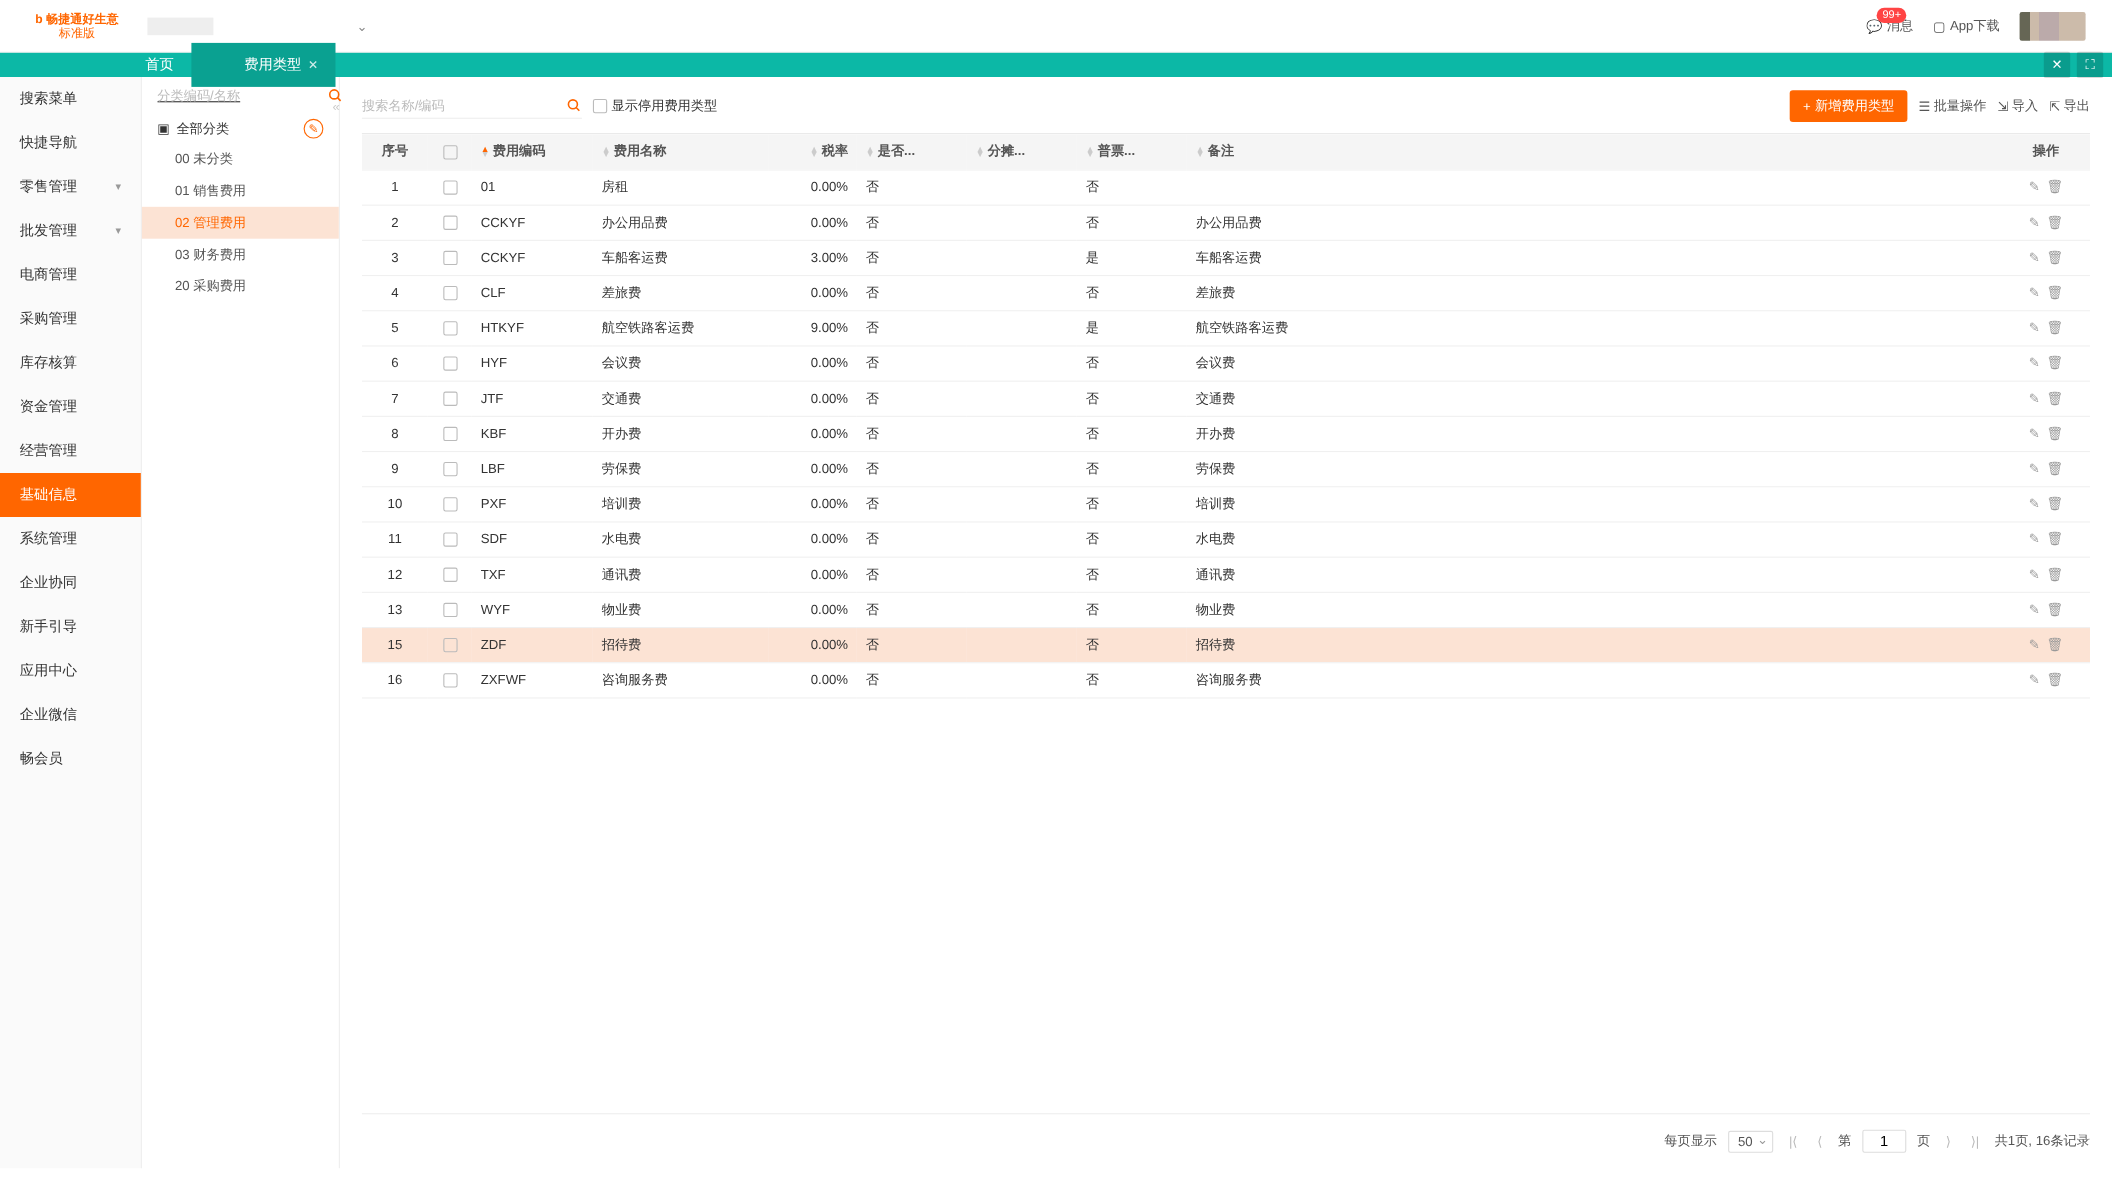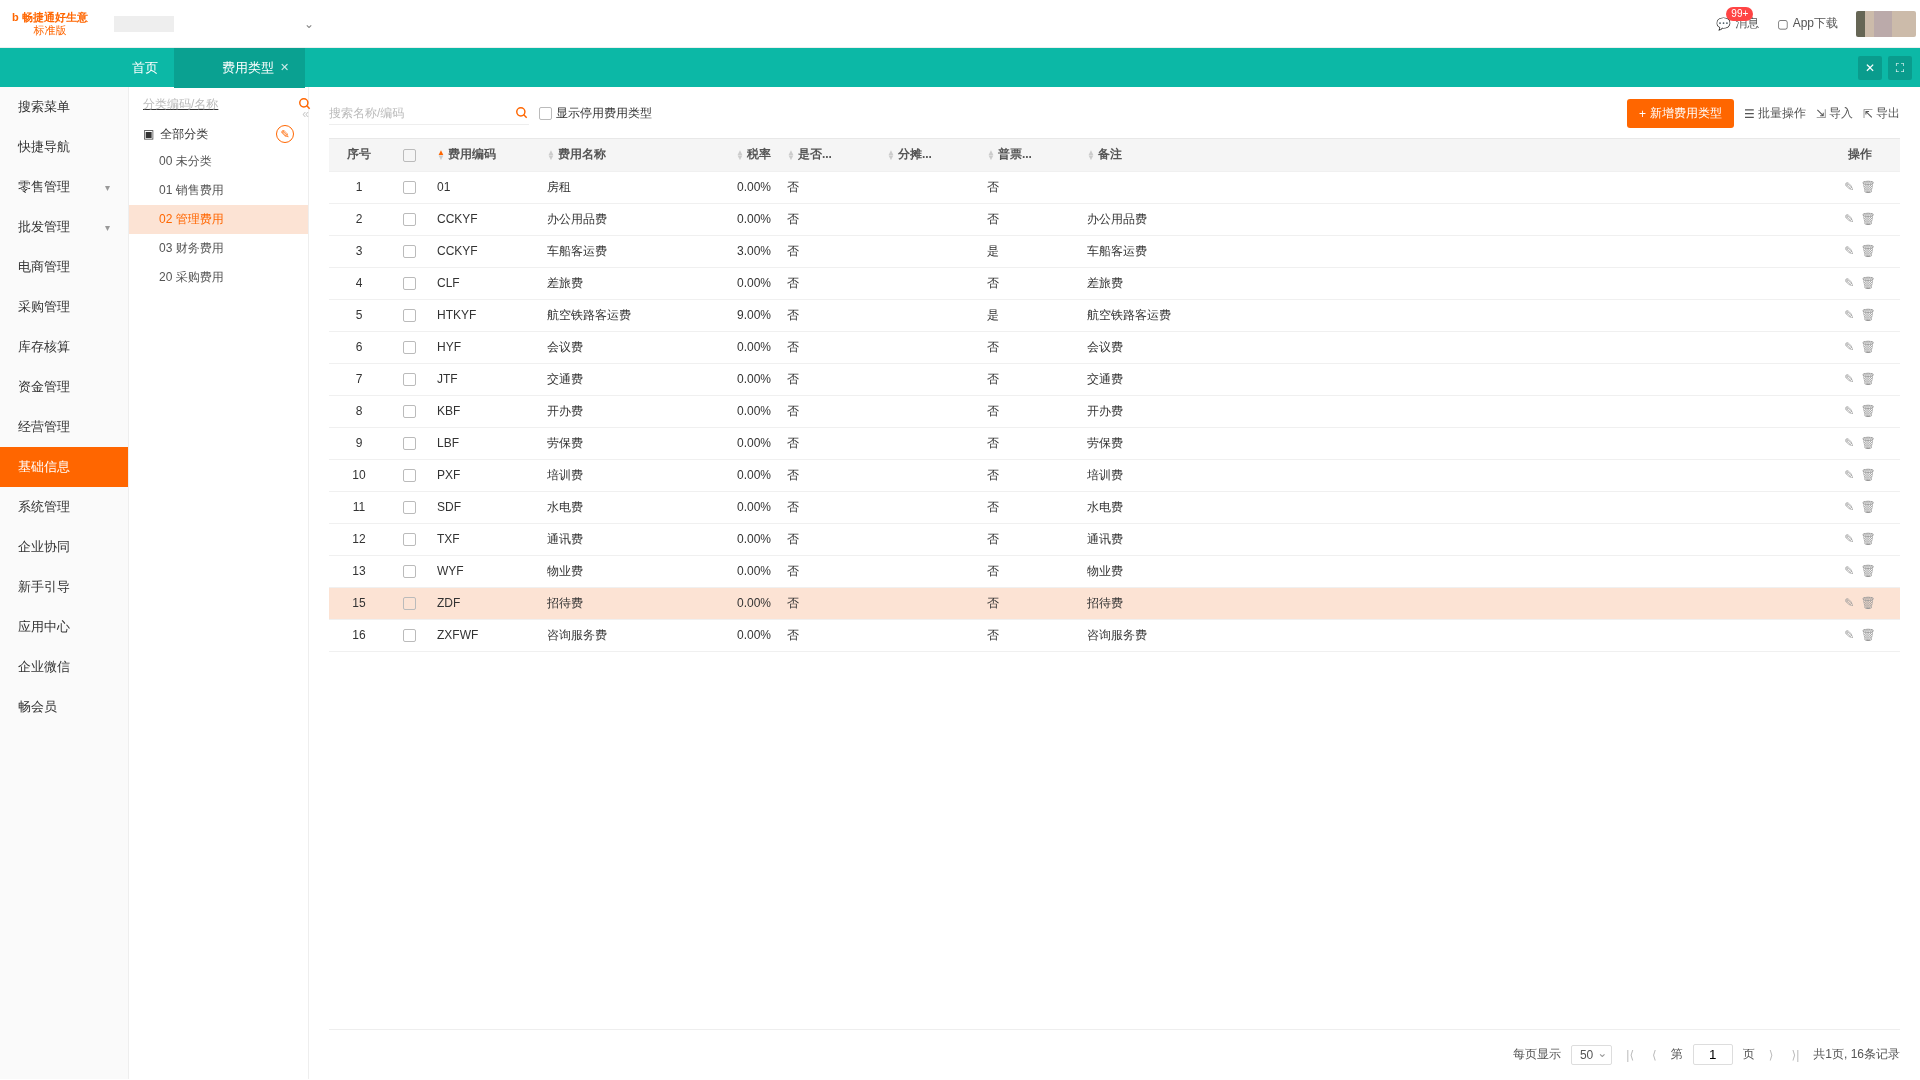--- a/index.html
+++ b/index.html
@@ -1,27 +1,27 @@
 <!DOCTYPE html>
 <html><head>
 <meta charset="utf-8">
 <style>
 * { margin:0; padding:0; box-sizing:border-box; }
 body { font-family:"Microsoft YaHei","PingFang SC",sans-serif; font-size:12px; color:#333; background:#fff; width:1920px; height:1080px; overflow:hidden; }
-.topbar { height:48px; display:flex; align-items:center; border-bottom:1px solid #eee; padding:0 4px; }
+.topbar { height:48px; display:flex; align-items:center; border-bottom:1px solid #eee; padding:0 24px; }
 .logo-box { width:92px; height:40px; display:flex; flex-direction:column; align-items:center; justify-content:center; color:#f60; }
 .logo-top { font-size:11px; font-weight:bold; }
 .logo-sub { font-size:11px; margin-top:-2px; color:#f60; }
 .org-sel { margin-left:18px; display:flex; align-items:center; gap:130px; color:#888; cursor:pointer; }
 .top-spacer { flex:1; }
 .top-actions { display:flex; align-items:center; gap:18px; }
 .top-actions .act { display:flex; align-items:center; gap:4px; cursor:pointer; font-size:12px; color:#555; position:relative; }
 .badge { position:absolute; top:-8px; left:10px; background:#f44; color:#fff; border-radius:8px; font-size:10px; padding:0 5px; line-height:14px; }
 .avatar { width:60px; height:26px; background:linear-gradient(90deg,#665 0 15%,#cba 15% 30%,#baa 30% 60%,#cba 60% 80%,#cba 80% 100%); border-radius:2px; }
-.tabbar { height:39px; background:#0cb8a6; display:flex; align-items:center; color:#fff; padding-left:116px; }
+.tabbar { height:22px; background:#0cb8a6; display:flex; align-items:center; color:#fff; padding-left:116px; }
 .tab { height:40px; display:flex; align-items:center; padding:0 16px; font-size:13px; cursor:pointer; }
 .tab.active { background:#0aa191;padding-left:48px; }
 .tab .x { margin-left:6px; font-size:11px; opacity:.8; }
 .right-toggles { margin-left:auto; display:flex; gap:6px; padding-right:8px;}
 .tog { width:24px; height:24px; display:flex; align-items:center; justify-content:center; background:rgba(0,0,0,.15); border-radius:2px; cursor:pointer; font-size:12px;}
 .layout { display:flex; height:calc(100% - 88px); }
 .sidebar { width:129px; border-right:1px solid #eee; background:#fafafa; }
 .sidebar .mi { height:40px; display:flex; align-items:center; padding:0 18px; font-size:13px; color:#333; cursor:pointer; justify-content:space-between; }
 .sidebar .mi.active { background:#f60; color:#fff; }
 .sidebar .mi .caret { font-size:10px; color:#999; }

